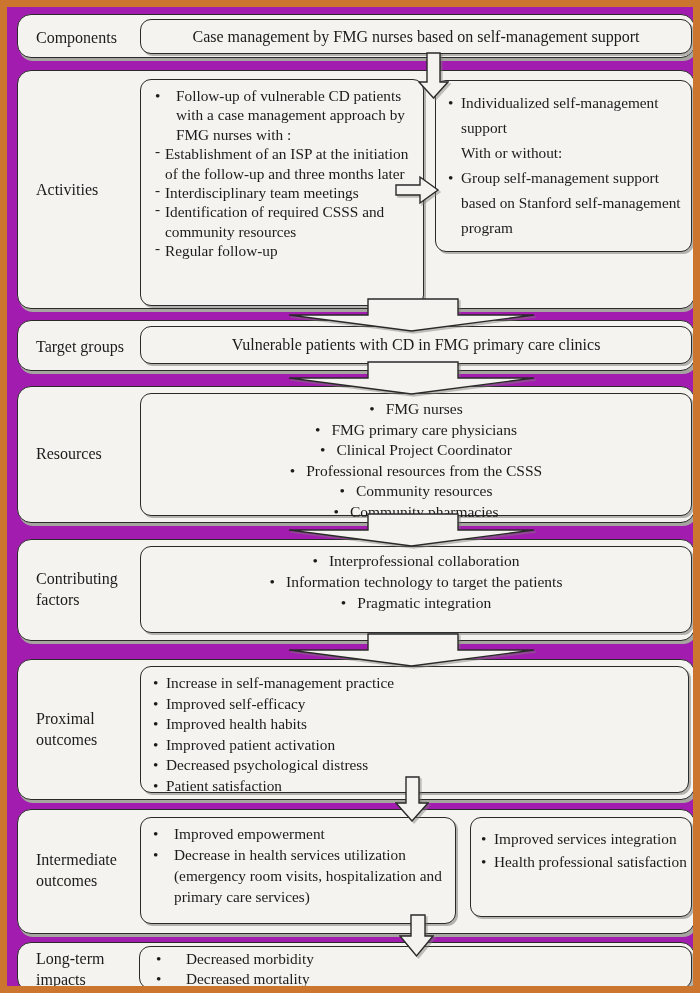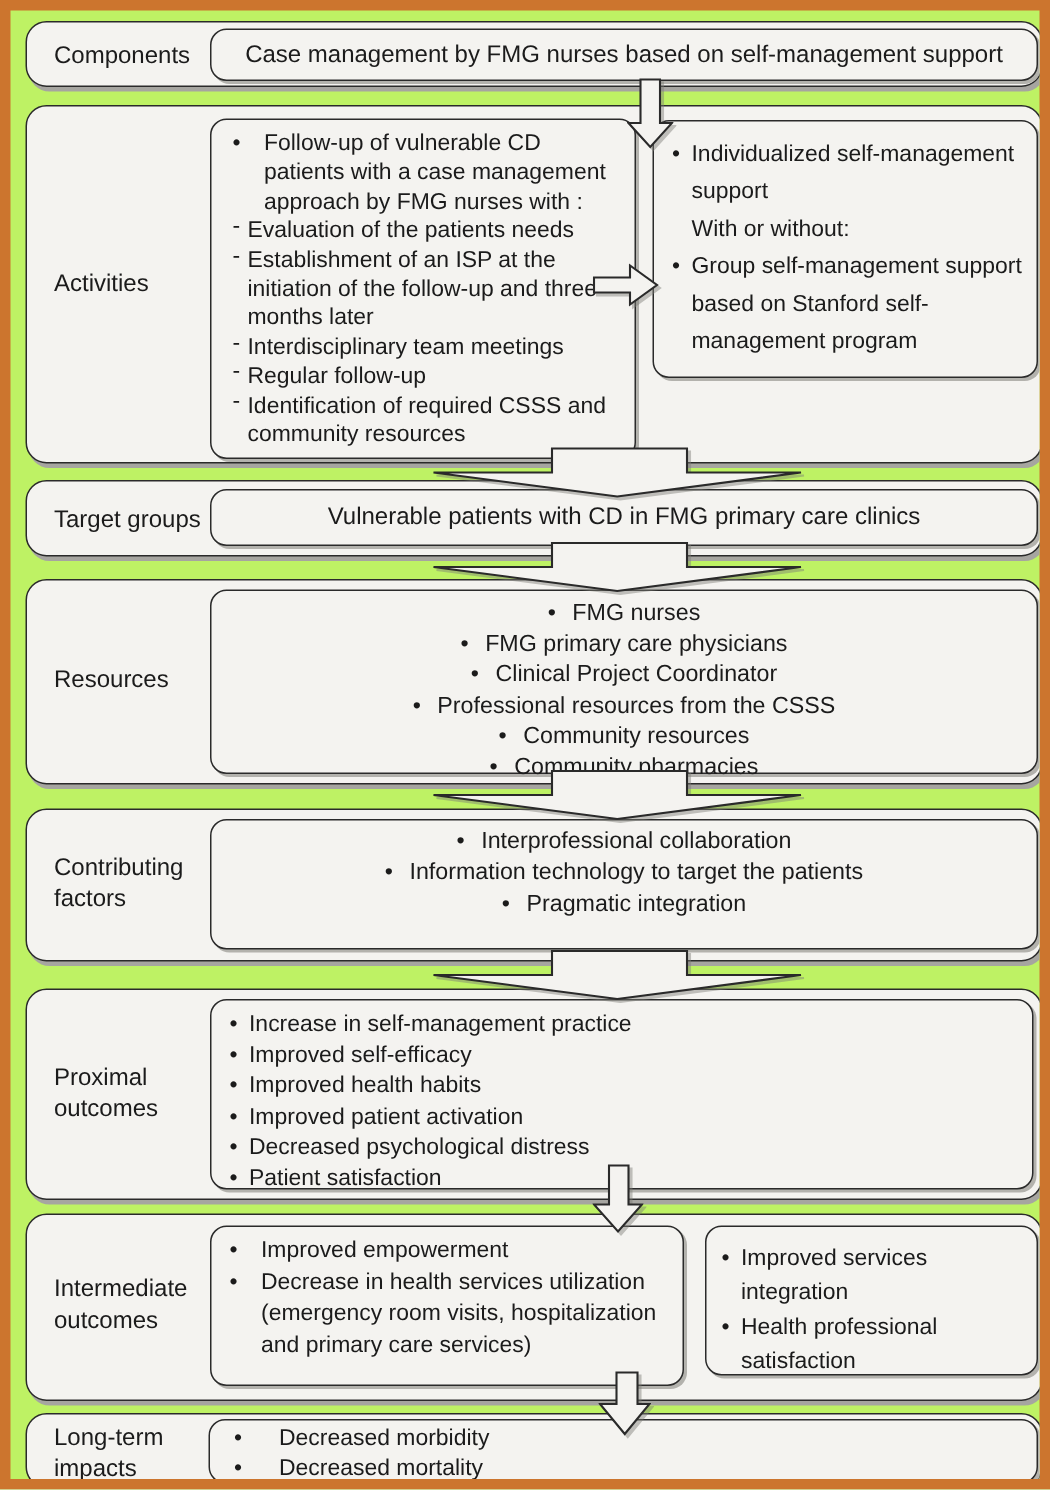--- a/index.html
+++ b/index.html
@@ -1,17 +1,17 @@
 <!DOCTYPE html>
 <html><head>
 <meta charset="utf-8">
 <style>
   html,body{margin:0;padding:0;background:#e8e7e3;}
-  .stage{position:relative;width:700px;height:993px;background:#bef264;overflow:hidden;
-         font-family:Liberation Sans, sans-serif;color:#1b1b1b;
+  .stage{position:relative;width:700px;height:993px;background:#a21caf;overflow:hidden;
+         font-family:Liberation Serif, serif;color:#1b1b1b;
          border:7px solid #cc752e;box-sizing:border-box;}
   .section{position:absolute;left:10px;width:678px;background:#f4f3f0;
            border:1.6px solid #2a2a2a;border-radius:14px;box-sizing:border-box;
            box-shadow:2px 3px 0 #a6a5a0;}
   .ibox{position:absolute;background:#f4f3f0;border:1.5px solid #2a2a2a;border-radius:11px;
         box-sizing:border-box;box-shadow:2px 2px 0 #b3b2ad;}
   .rowlabel{position:absolute;left:18px;width:108px;font-size:16px;line-height:21px;}
   .ctr{text-align:center;}
   .li{padding-left:13px;text-indent:-13px;}
   .li .b{display:inline-block;text-indent:0;width:13px;}
@@ -35,25 +35,24 @@
     <div class="rowlabel" style="top:12px;">Components</div>
     <div class="ibox ctr" style="left:122px;top:4px;width:552px;height:35px;line-height:33px;font-size:16px;">
       <span>Case management by FMG nurses based on self-management support</span>
     </div>
   </div>
 
   <div class="section" style="top:63px;height:239px;">
     <div class="rowlabel" style="top:108px;">Activities</div>
     <div class="ibox txt15" style="left:122px;top:8px;width:284px;height:227px;padding:6px 8px 0 14px;line-height:19.4px;">
       <div class="li2"><span class="b">•</span><span>Follow-up of vulnerable CD patients with a case management approach by FMG nurses with :</span></div>
-      <div class="dash"><span class="d">-</span><span>Evaluation of the patients needs</span></div>
       <div class="dash"><span class="d">-</span><span>Establishment of an ISP at the initiation of the follow-up and three months later</span></div>
       <div class="dash"><span class="d">-</span><span>Interdisciplinary team meetings</span></div>
+      <div class="dash"><span class="d">-</span><span>Identification of required CSSS and community resources</span></div>
       <div class="dash"><span class="d">-</span><span>Regular follow-up</span></div>
-      <div class="dash"><span class="d">-</span><span>Identification of required CSSS and community resources</span></div>
     </div>
     <div class="ibox txt15" style="left:417px;top:9px;width:257px;height:172px;padding:9px 6px 0 12px;line-height:25px;">
       <div class="li"><span class="b">•</span><span>Individualized self-management support</span></div>
       <div class="cont"><span>With or without:</span></div>
       <div class="li"><span class="b">•</span><span>Group self-management support based on Stanford self-management program</span></div>
     </div>
   </div>
 
   <div class="section" style="top:313px;height:51px;">
     <div class="rowlabel" style="top:15px;">Target groups</div>

